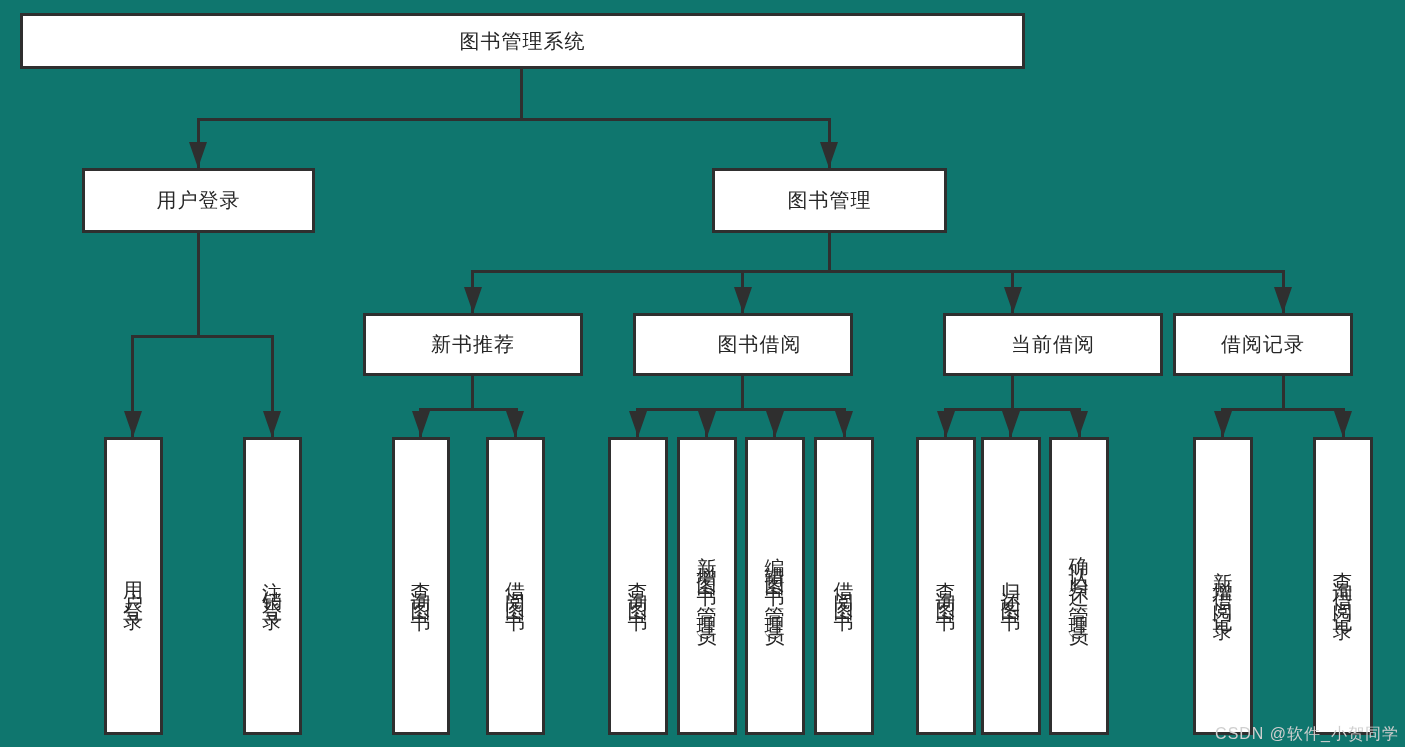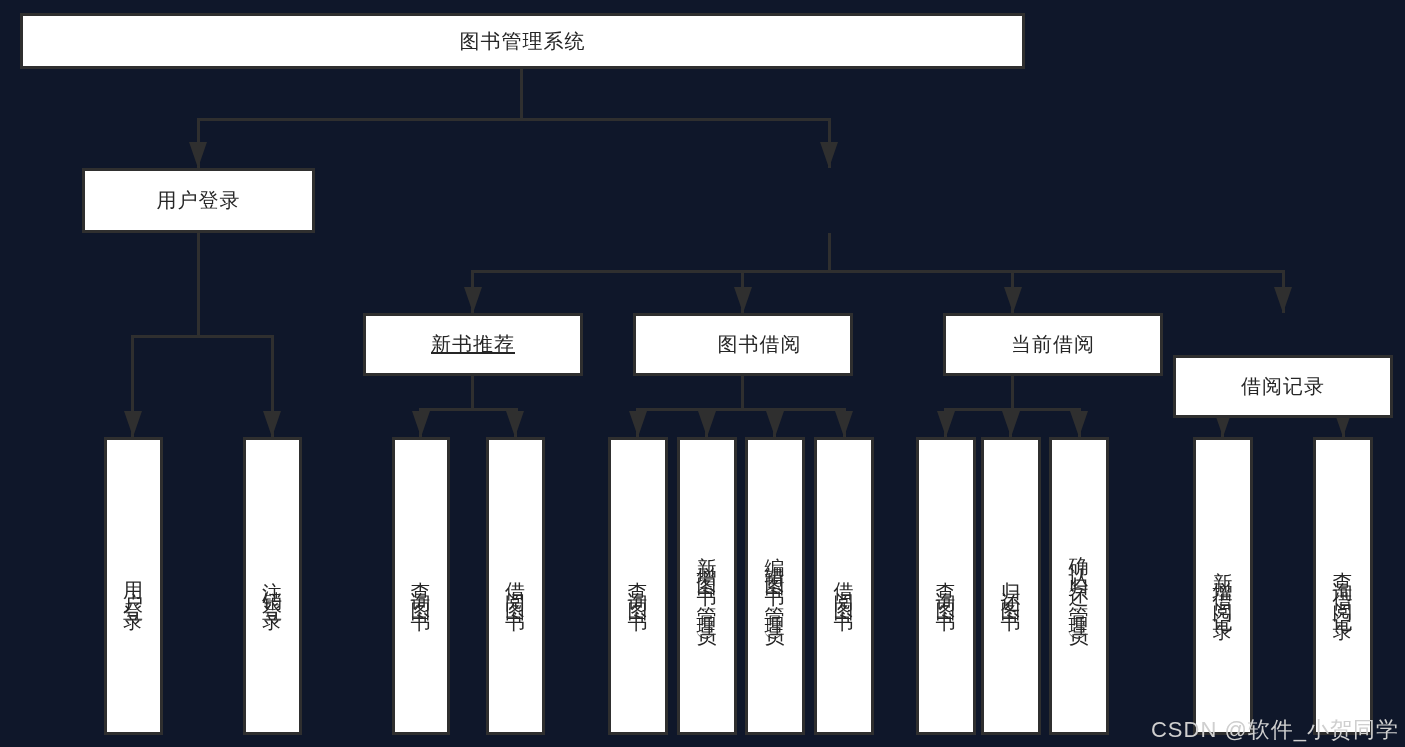--- a/index.html
+++ b/index.html
@@ -5,21 +5,21 @@
   html, body {
     margin: 0;
     padding: 0;
     background: #ffffff;
     font-family: "Liberation Sans", "DejaVu Sans", sans-serif;
   }
   .canvas {
     position: relative;
     width: 1405px;
     height: 747px;
-    background: #0f172a;
+    background: #0f766e;
     overflow: hidden;
   }
   .box {
     position: absolute;
     box-sizing: border-box;
     border: 3px solid #2f2f2f;
     background: #ffffff;
     display: flex;
     align-items: center;
     justify-content: center;
@@ -42,54 +42,57 @@
     width: 0; height: 0;
     border-left: 9px solid transparent;
     border-right: 9px solid transparent;
     border-top: 26px solid #2f2f2f;
     z-index: 1;
   }
   .watermark {
     position: absolute;
     right: 6px;
     bottom: 2px;
-    font-size: 22px;
+    font-size: 16px;
     color: #cfcfcf;
     letter-spacing: 1px;
     z-index: 5;
     white-space: nowrap;
   }
 </style>
 </head>
 <body>
 
 <div class="canvas">
 
   <div class="box" style="left:20px; top:13px; width:1005px; height:56px;">
     <span>图书管理系统</span>
   </div>
 
   <div class="box" style="left:82px; top:168px; width:233px; height:65px;">
     <span>用户登录</span>
   </div>
 
-
-  <div class="box" style="left:363px; top:313px; width:220px; height:63px;text-decoration:underline;">
+  <div class="box" style="left:712px; top:168px; width:235px; height:65px;">
+    <span>图书管理</span>
+  </div>
+
+  <div class="box" style="left:363px; top:313px; width:220px; height:63px;">
     <span>新书推荐</span>
   </div>
 
   <div class="box" style="left:633px; top:313px; width:220px; height:63px;padding-left:33px;">
     <span>图书借阅</span>
   </div>
 
   <div class="box" style="left:903px; top:313px; width:220px; height:63px;margin-left:40px;">
     <span>当前借阅</span>
   </div>
 
-  <div class="box" style="left:1173px; top:313px; width:220px; height:63px;margin-top:42px;">
+  <div class="box" style="left:1173px; top:313px; width:180px; height:63px;">
     <span>借阅记录</span>
   </div>
 
   <div class="box leaf" style="left:104px; top:437px; width:59px; height:298px;">
     <span>用户登录</span>
   </div>
 
   <div class="box leaf" style="left:243px; top:437px; width:59px; height:298px;">
     <span>注销登录</span>
   </div>

